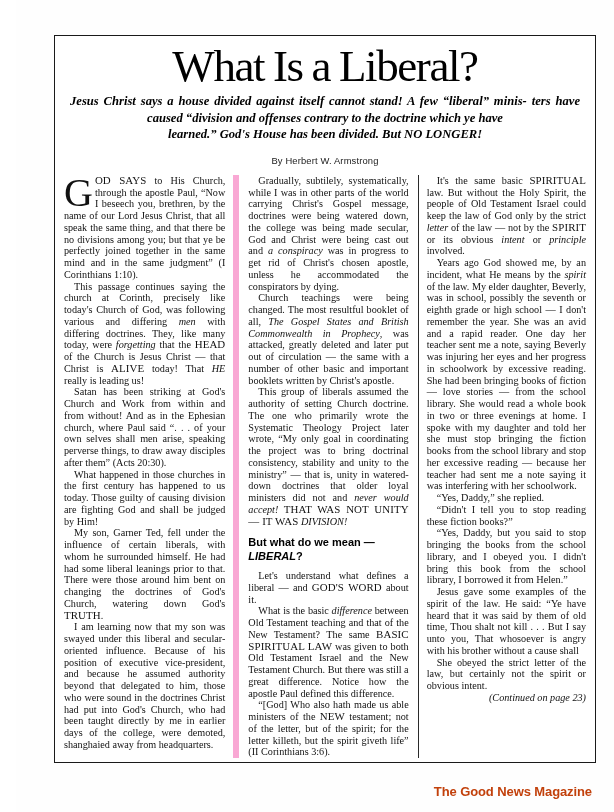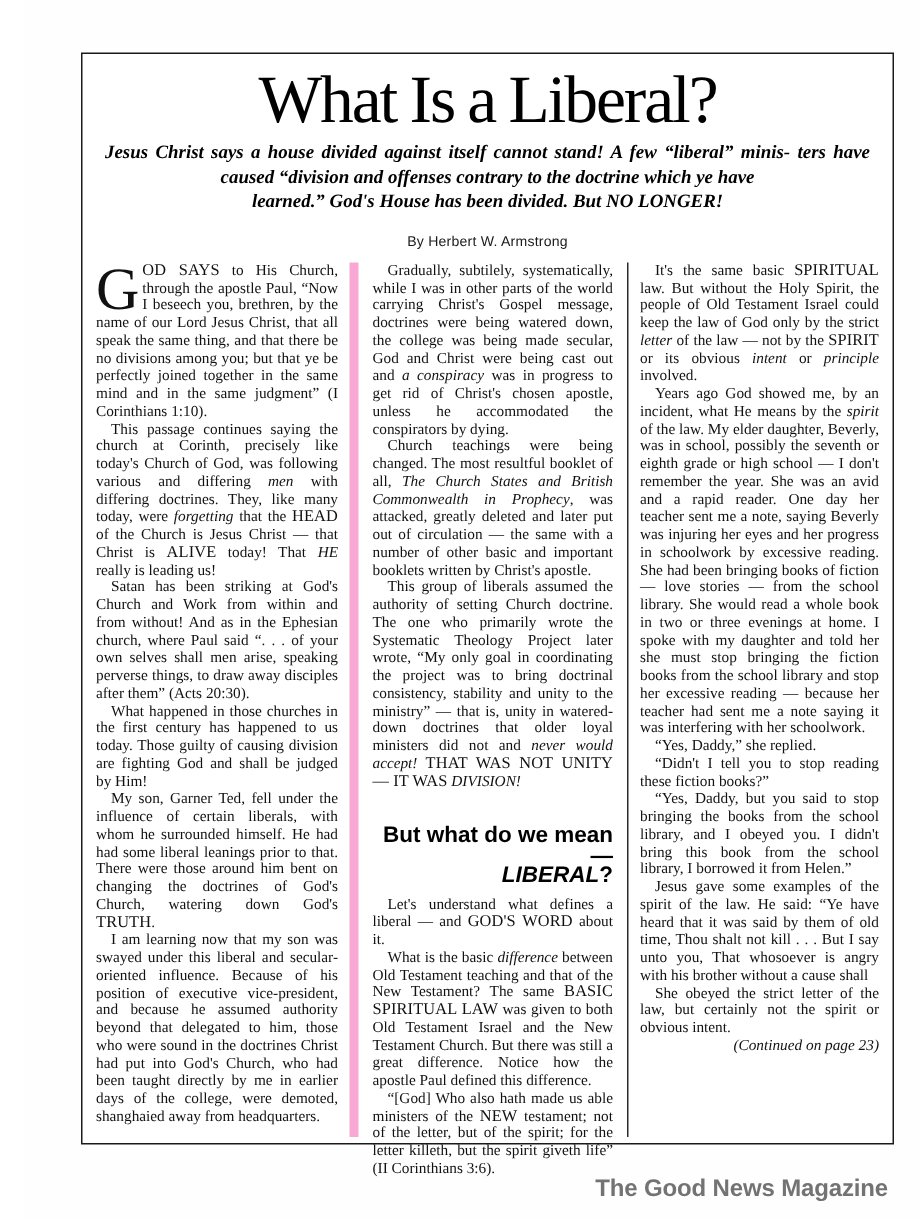--- a/index.html
+++ b/index.html
@@ -116,44 +116,44 @@
     font-size: 40px;
     line-height: 31px;
     padding: 1px 1px 0 0;
     margin: 1px 1px 0 0;
     font-weight: 400;
   }
   
   .subhead {
     font-family: "Liberation Sans", sans-serif;
     font-weight: bold;
-    font-size: 15px;
+    font-size: 11px;
     line-height: 13.4px;
-    margin: 23px 0 7px 0;
+    margin: 9px 0 7px 0;
     text-indent: 0;
-    text-align: right;
+    text-align: left;
     color: #000;
   }
   .subhead .lib { font-style: italic; }
   .contd {
     text-align: right;
     font-style: italic;
     text-indent: 0;
     margin-top: 0;
     font-size: 10.2px;
   }
   
   .footer {
     position: absolute;
     right: 38px;
     top: 784px;
     font-family: "Liberation Sans", sans-serif;
     font-weight: bold;
-    font-size: 16px;
-    color: #737373;
+    font-size: 13px;
+    color: #c2410c;
     letter-spacing: -0.1px;
   }
 </style>
 </head>
 <body>
 
 <div id="page">
 
   <div class="article-frame">
     <div class="frame-inner">
@@ -176,21 +176,21 @@
           </p>
           <p><span>This passage continues saying the church at Corinth, precisely like today's Church of God, was following various and differing </span><span class="it">men</span><span> with differing doctrines. They, like many today, were </span><span class="it">forgetting</span><span> that the </span><span class="sc">HEAD</span><span> of the Church is Jesus Christ — that Christ is </span><span class="sc">ALIVE</span><span> today! That </span><span class="it">HE</span><span> really is leading us!</span></p>
           <p>Satan has been striking at God's Church and Work from within and from without! And as in the Ephesian church, where Paul said “. . . of your own selves shall men arise, speaking perverse things, to draw away disciples after them” (Acts 20:30).</p>
           <p>What happened in those churches in the first century has happened to us today. Those guilty of causing division are fighting God and shall be judged by Him!</p>
           <p><span>My son, Garner Ted, fell under the influence of certain liberals, with whom he surrounded himself. He had had some liberal leanings prior to that. There were those around him bent on changing the doctrines of God's Church, watering down God's </span><span class="sc">TRUTH</span><span>.</span></p>
           <p>I am learning now that my son was swayed under this liberal and secular-oriented influence. Because of his position of executive vice-president, and because he assumed authority beyond that delegated to him, those who were sound in the doctrines Christ had put into God's Church, who had been taught directly by me in earlier days of the college, were demoted, shanghaied away from headquarters.</p>
         </div>
 
         <div class="col c2">
           <p class="noindent"><span style="padding-left:10px"></span><span>Gradually, subtilely, systematically, while I was in other parts of the world carrying Christ's Gospel message, doctrines were being watered down, the college was being made secular, God and Christ were being cast out and </span><span class="it">a conspiracy</span><span> was in progress to get rid of Christ's chosen apostle, unless he accommodated the conspirators by dying.</span></p>
-          <p><span>Church teachings were being changed. The most resultful booklet of all, </span><span class="it">The Church States and British Commonwealth in Prophecy</span><span>, was attacked, greatly deleted and later put out of circulation — the same with a number of other basic and important booklets written by Christ's apostle.</span></p>
+          <p><span>Church teachings were being changed. The most resultful booklet of all, </span><span class="it">The Gospel States and British Commonwealth in Prophecy</span><span>, was attacked, greatly deleted and later put out of circulation — the same with a number of other basic and important booklets written by Christ's apostle.</span></p>
           <p><span>This group of liberals assumed the authority of setting Church doctrine. The one who primarily wrote the Systematic Theology Project later wrote, “My only goal in coordinating the project was to bring doctrinal consistency, stability and unity to the ministry” — that is, unity in watered-down doctrines that older loyal ministers did not and </span><span class="it">never would accept!</span><span> </span><span class="sc">THAT WAS NOT UNITY — IT WAS</span><span class="it"> DIVISION!</span></p>
 
           <div class="subhead"><span>But what do we mean —</span><br><span class="lib">LIBERAL</span><span>?</span></div>
 
           <p><span>Let's understand what defines a liberal — and </span><span class="sc">GOD'S WORD</span><span> about it.</span></p>
           <p><span>What is the basic </span><span class="it">difference</span><span> between Old Testament teaching and that of the New Testament? The same </span><span class="sc">BASIC SPIRITUAL LAW</span><span> was given to both Old Testament Israel and the New Testament Church. But there was still a great difference. Notice how the apostle Paul defined this difference.</span></p>
           <p><span>“[God] Who also hath made us able ministers of the </span><span class="sc">NEW</span><span> testament; not of the letter, but of the spirit; for the letter killeth, but the spirit giveth life” (II Corinthians 3:6).</span></p>
         </div>
 
         <div class="col c3">

